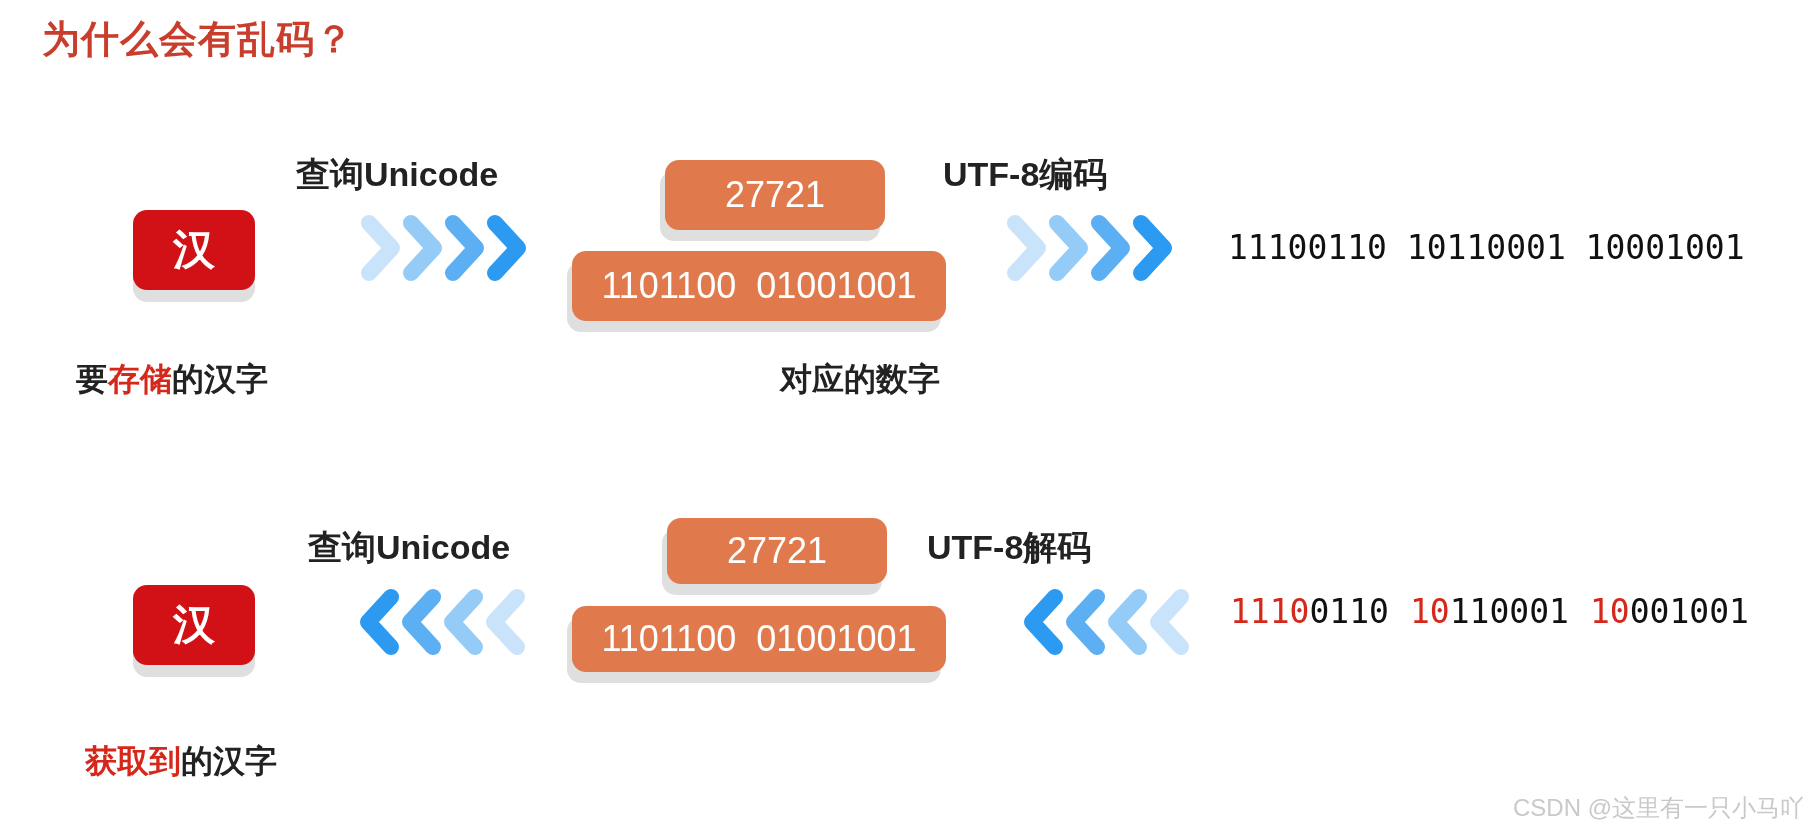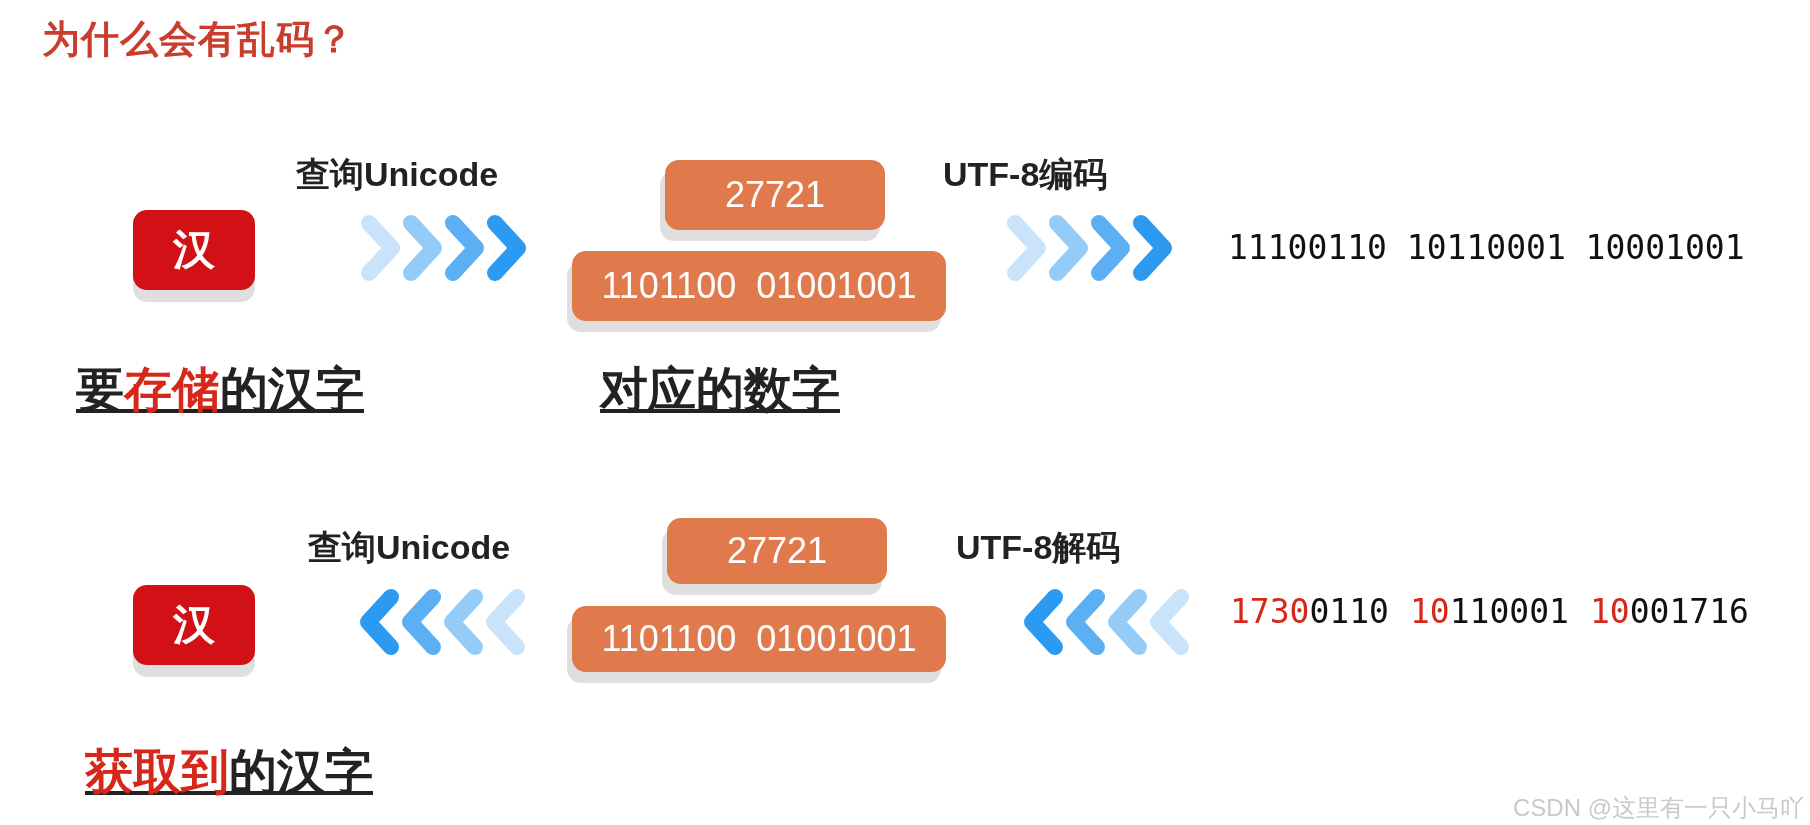--- a/index.html
+++ b/index.html
@@ -42,24 +42,23 @@
 
   .step-label {
     width: 280px;
     font-size: 34px; font-weight: bold;
     color: var(--text-dark);
     text-align: left;
     white-space: nowrap;
   }
 
   .caption {
-    font-size: 48px; font-weight: bold;
+    font-size: 32px; font-weight: bold;
     color: var(--text-dark);
     white-space: nowrap;
-    text-decoration: underline;
   }
   .hl { color: var(--highlight-red); }
 
   .mono {
     font-family: "DejaVu Sans Mono", "Liberation Mono", monospace;
     font-weight: normal;
     font-size: 33px;
     color: #111111;
     line-height: 40px;
     white-space: nowrap;
@@ -145,21 +144,21 @@
           <polyline points="13,11 36,36 13,61"></polyline>
         </svg>
     </div>
 
     <div class="abs mono" style="left:1228px; top:228px;">11100110 10110001 10001001</div>
 
     <div class="abs caption" style="left:76px; top:358px;">
       <span>要</span><span class="hl">存储</span><span>的汉字</span>
     </div>
 
-    <div class="abs caption" style="left:600px; top:358px; width:340px; text-align:left;">对应的数字</div>
+    <div class="abs caption" style="left:600px; top:358px; width:340px; text-align:right;">对应的数字</div>
   </div>
 
   <div>
     <div class="abs step-label" style="left:308px; top:525px;">查询Unicode</div>
 
     <div class="abs char-box" style="left:133px; top:585px;">
       <span>汉</span>
     </div>
 
     <div class="abs arrows al" style="left:356px; top:586px;">
@@ -178,39 +177,39 @@
     </div>
 
     <div class="abs obox" style="left:667px; top:518px; width:220px; height:66px;">
       <span>27721</span>
     </div>
 
     <div class="abs obox" style="left:572px; top:606px; width:374px; height:66px;">
       <span>1101100  01001001</span>
     </div>
 
-    <div class="abs step-label" style="left:956px; top:525px;">UTF-8解码</div>
+    <div class="abs step-label" style="left:927px; top:525px;">UTF-8解码</div>
 
     <div class="abs arrows al" style="left:1020px; top:586px;">
       <svg width="48" height="72" viewBox="0 0 48 72">
           <polyline points="35,11 12,36 35,61"></polyline>
         </svg>
       <svg width="48" height="72" viewBox="0 0 48 72">
           <polyline points="35,11 12,36 35,61"></polyline>
         </svg>
       <svg width="48" height="72" viewBox="0 0 48 72">
           <polyline points="35,11 12,36 35,61"></polyline>
         </svg>
       <svg width="48" height="72" viewBox="0 0 48 72">
           <polyline points="35,11 12,36 35,61"></polyline>
         </svg>
     </div>
 
     <div class="abs mono" style="left:1230px; top:592px;">
-      <span class="byte"><span class="red">1730</span><span>0110</span></span><span class="byte"><span class="red">10</span><span>110001</span></span><span class="byte"><span class="red">10</span><span>001716</span></span>
+      <span class="byte"><span class="red">1110</span><span>0110</span></span><span class="byte"><span class="red">10</span><span>110001</span></span><span class="byte"><span class="red">10</span><span>001001</span></span>
     </div>
 
     <div class="abs caption" style="left:85px; top:740px;">
       <span class="hl">获取到</span><span>的汉字</span>
     </div>
   </div>
 
   <div class="abs watermark">CSDN @这里有一只小马吖</div>
 
 </div>

